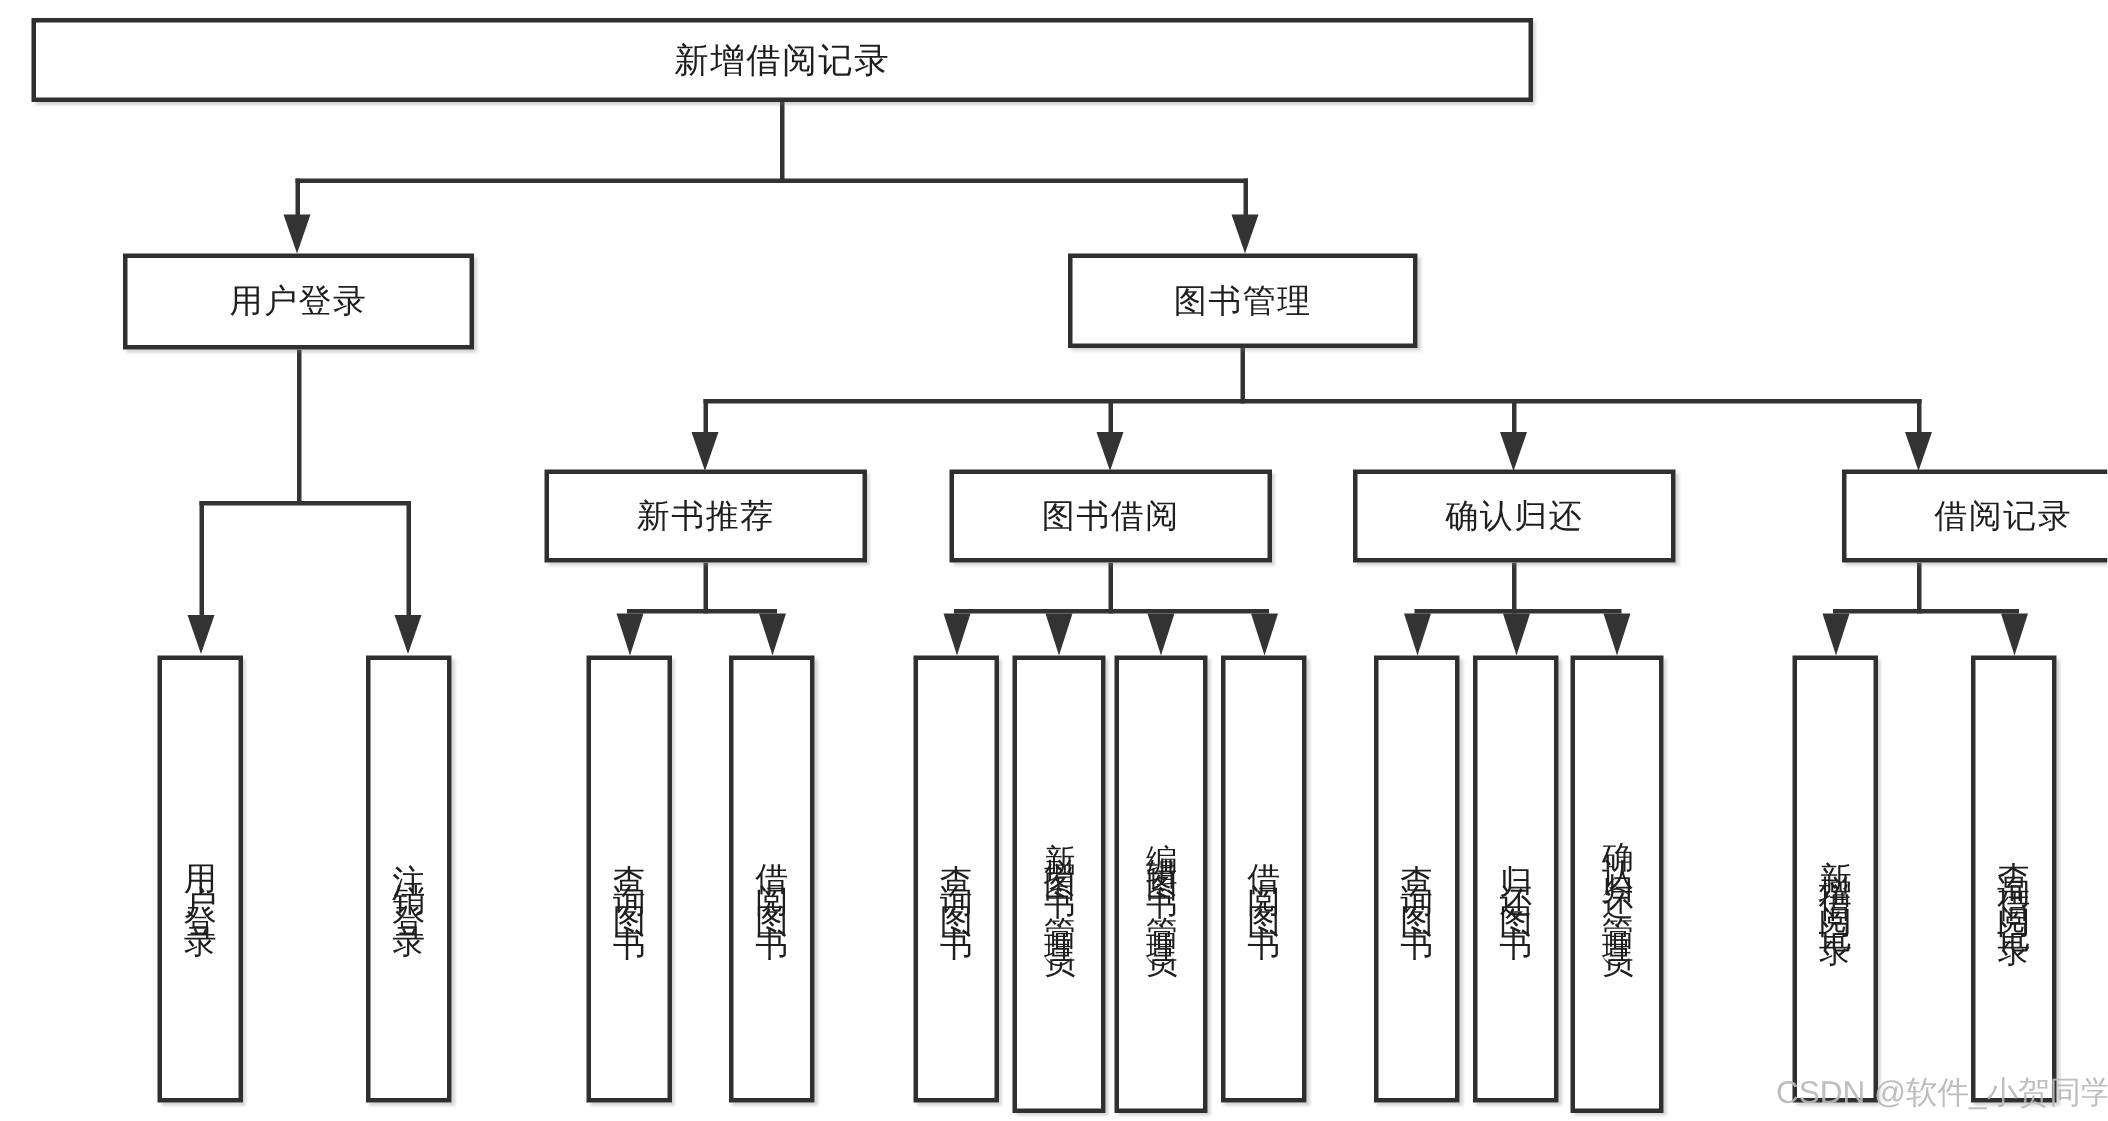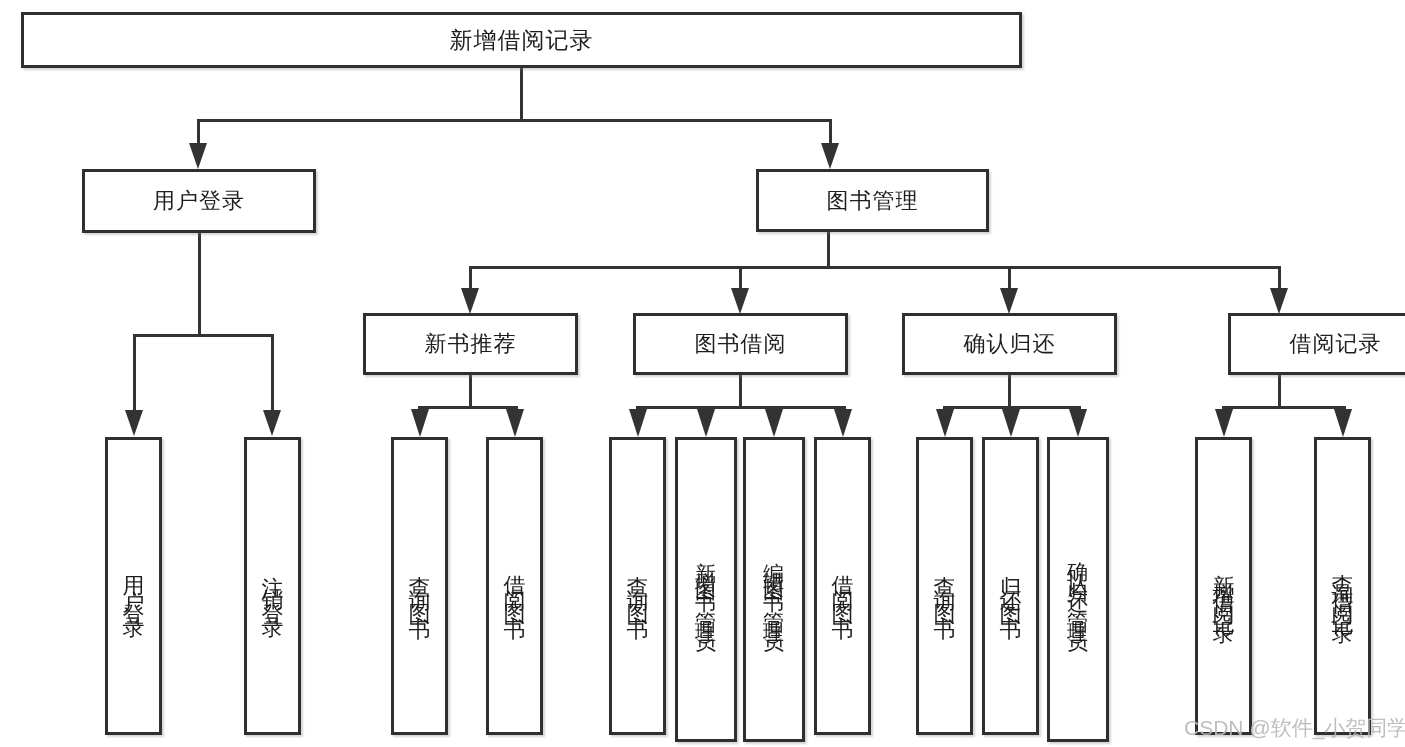--- a/index.html
+++ b/index.html
@@ -61,21 +61,21 @@
   <div class="vline" style="left:520px;top:66px;height:56px;"></div>
   <div class="hline" style="left:197px;top:119px;width:635px;"></div>
   <div class="vline" style="left:197px;top:119px;height:28px;"></div>
   <div class="ah" style="left:189px;top:143px;"></div>
   <div class="vline" style="left:829px;top:119px;height:28px;"></div>
   <div class="ah" style="left:821px;top:143px;"></div>
 
   <div class="box" style="left:82px;top:169px;width:234px;height:64px;">
     <span class="hlabel">用户登录</span>
   </div>
-  <div class="box" style="left:712px;top:169px;width:233px;height:63px;margin-left:44px;">
+  <div class="box" style="left:712px;top:169px;width:233px;height:63px;">
     <span class="hlabel">图书管理</span>
   </div>
 
   <div class="vline" style="left:198px;top:233px;height:103px;"></div>
   <div class="hline" style="left:133px;top:334px;width:141px;"></div>
   <div class="vline" style="left:133px;top:334px;height:78px;"></div>
   <div class="ah" style="left:125px;top:410px;"></div>
   <div class="vline" style="left:271px;top:334px;height:78px;"></div>
   <div class="ah" style="left:263px;top:410px;"></div>
 

